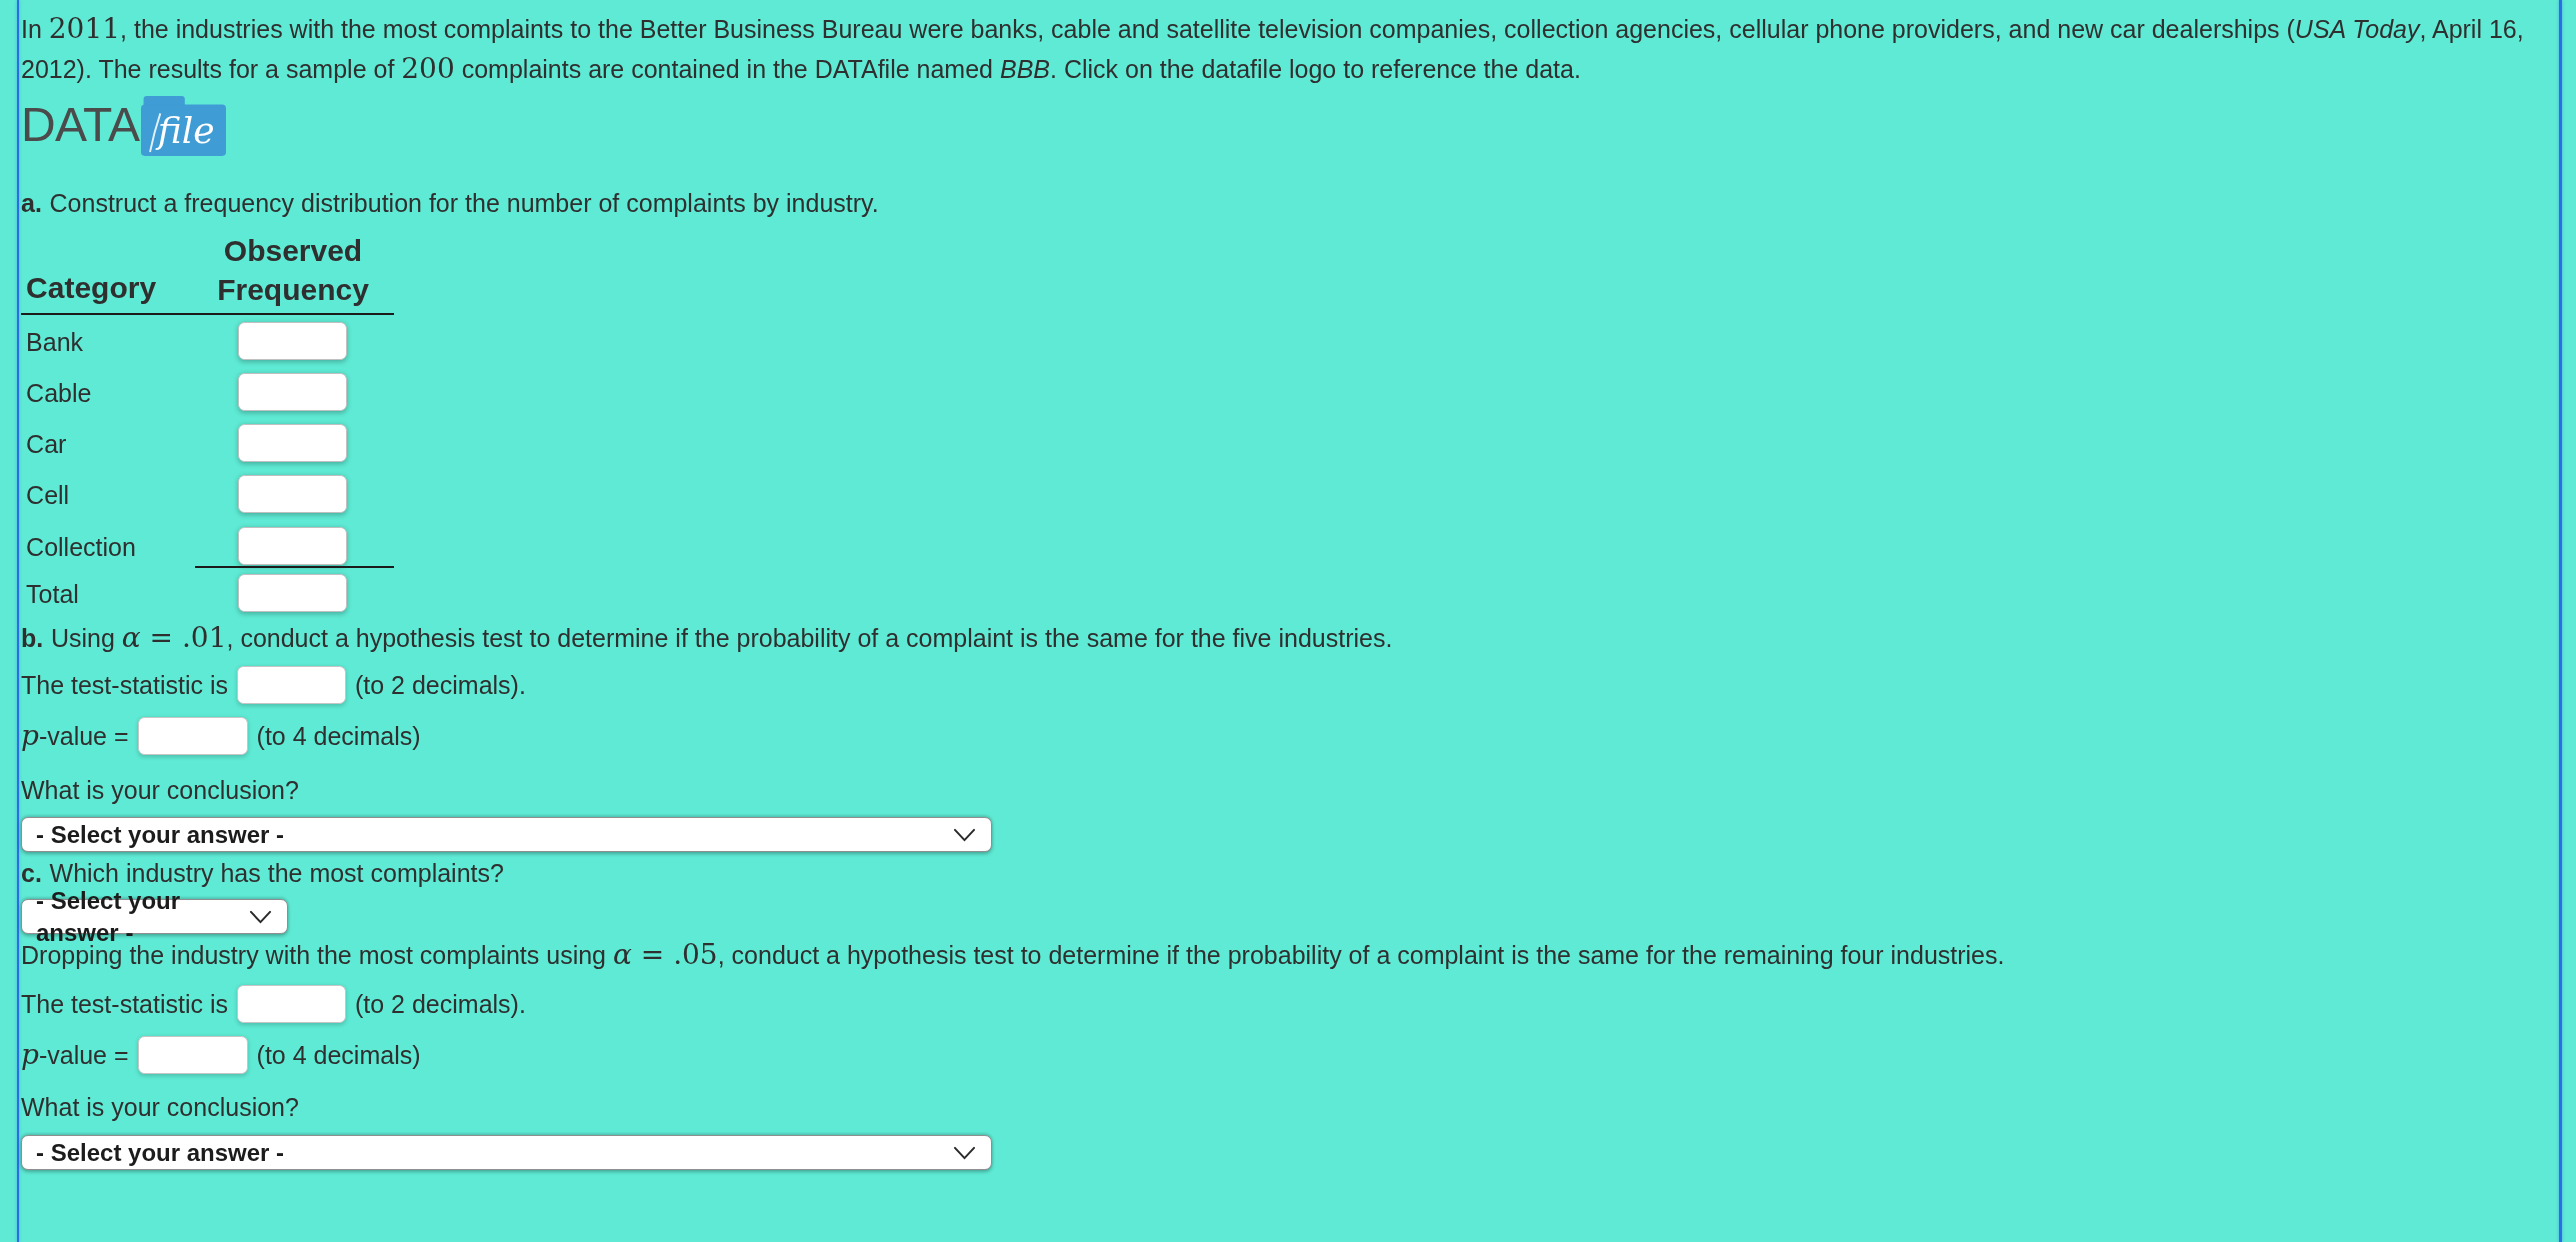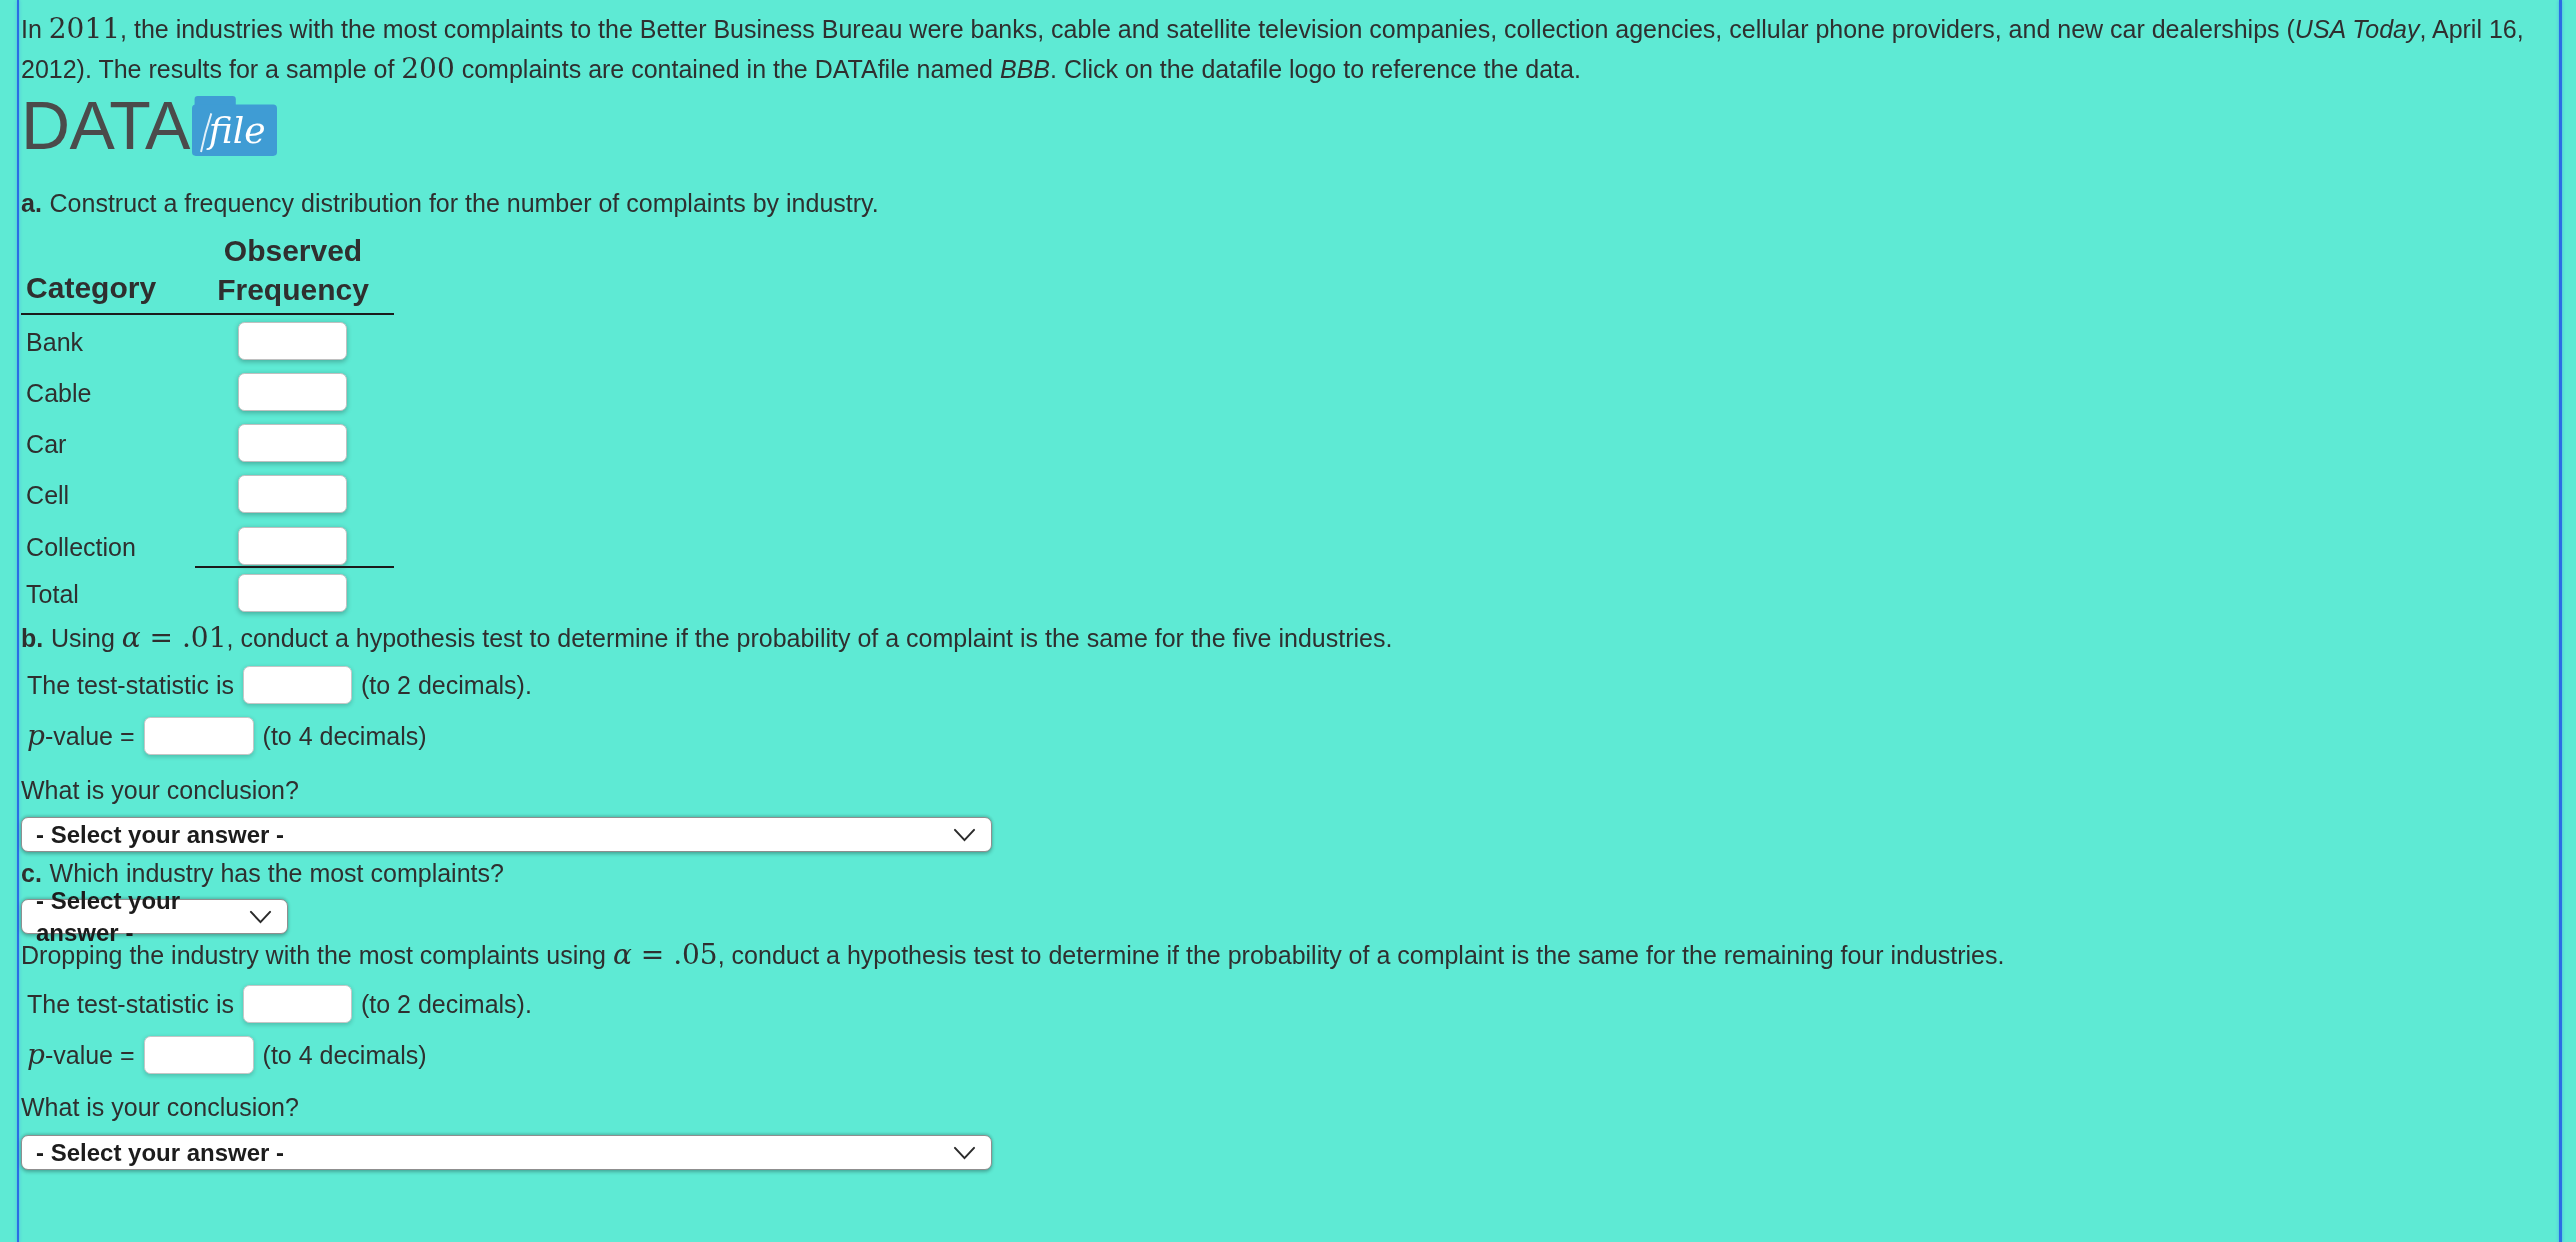--- a/index.html
+++ b/index.html
@@ -22,21 +22,21 @@
   .seg-m  { font-family:"DejaVu Serif", serif; font-size:28px; }
   .seg-mi { font-family:"DejaVu Serif", serif; font-style:italic; font-size:28px; }
 
   .abs { position:absolute; }
   .para { width:2527px; }
   .bold-lead { font-weight:bold; margin-right:7.7px; }
 
   
   .logo { display:inline-flex; align-items:flex-end; text-decoration:none; cursor:pointer; }
   .logo-data {
-    font-family:"Liberation Sans", sans-serif; font-size:68px; line-height:62px;
+    font-family:"Liberation Sans", sans-serif; font-size:48px; line-height:62px;
     color:#4b4b4b; letter-spacing:-0.6px;
   }
   .logo-folder { display:block; margin-left:1.9px; }
 
   
   .th { font-weight:bold; font-size:30px; }
   .col2 { left:185px; width:174px; text-align:center; }
   .rule { background:#1b1b1b; height:1.9px; }
   .row { height:40px; display:flex; align-items:center; }
   .row-label { position:absolute; left:5.1px; white-space:nowrap; }
@@ -44,21 +44,21 @@
   input.box {
     width:109px; height:38px; background:#fff;
     border:1.3px solid #c0c0c0; border-radius:6.4px;
     box-shadow:0 1.3px 5.8px rgba(0,0,0,.25);
     font-family:"Liberation Sans", sans-serif; font-size:23px; padding:0 9px;
     outline:none;
   }
   input.box.inline { box-shadow:0 1.3px 4.5px rgba(0,0,0,.18); border-color:#c6c6c6; }
   .freq-input { position:absolute; left:217px; top:0; }
 
-  .inline-row { display:flex; align-items:center; gap:9px; white-space:nowrap;padding-left:6px; }
+  .inline-row { display:flex; align-items:center; gap:9px; white-space:nowrap; }
 
   .select {
     display:flex; align-items:center; background:#fff;
     height:35px; border:1.3px solid #8f8f8f; border-radius:7px;
     padding:0 15.4px 0 14px; cursor:pointer;
     box-shadow:0 1.9px 3.8px rgba(0,0,0,.28), 0 -1.3px 2.6px rgba(0,0,0,.10);
     font-weight:bold; font-size:24px; color:#1c1c1c; line-height:32px;
   }
   .select-wide { width:971px; justify-content:space-between; }
   .select-narrow { width:267px; gap:13px; }

